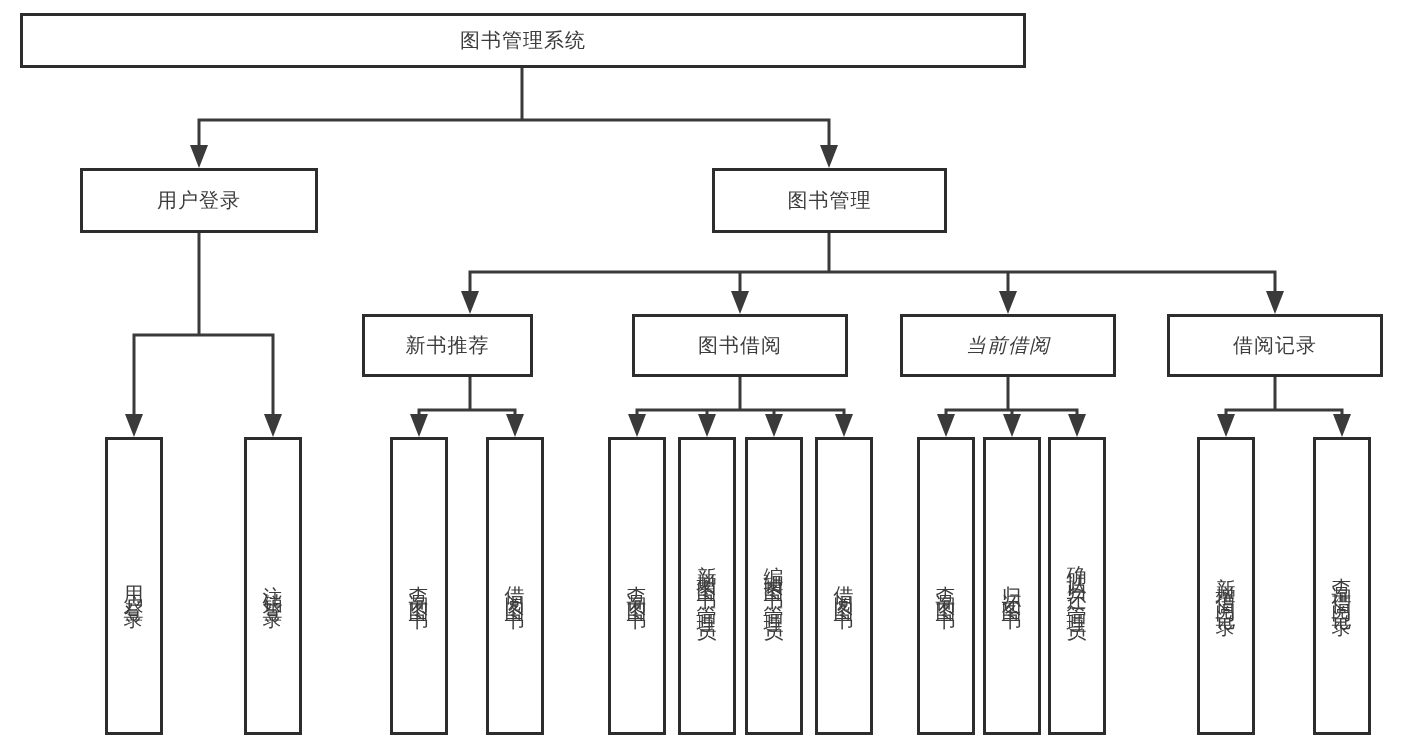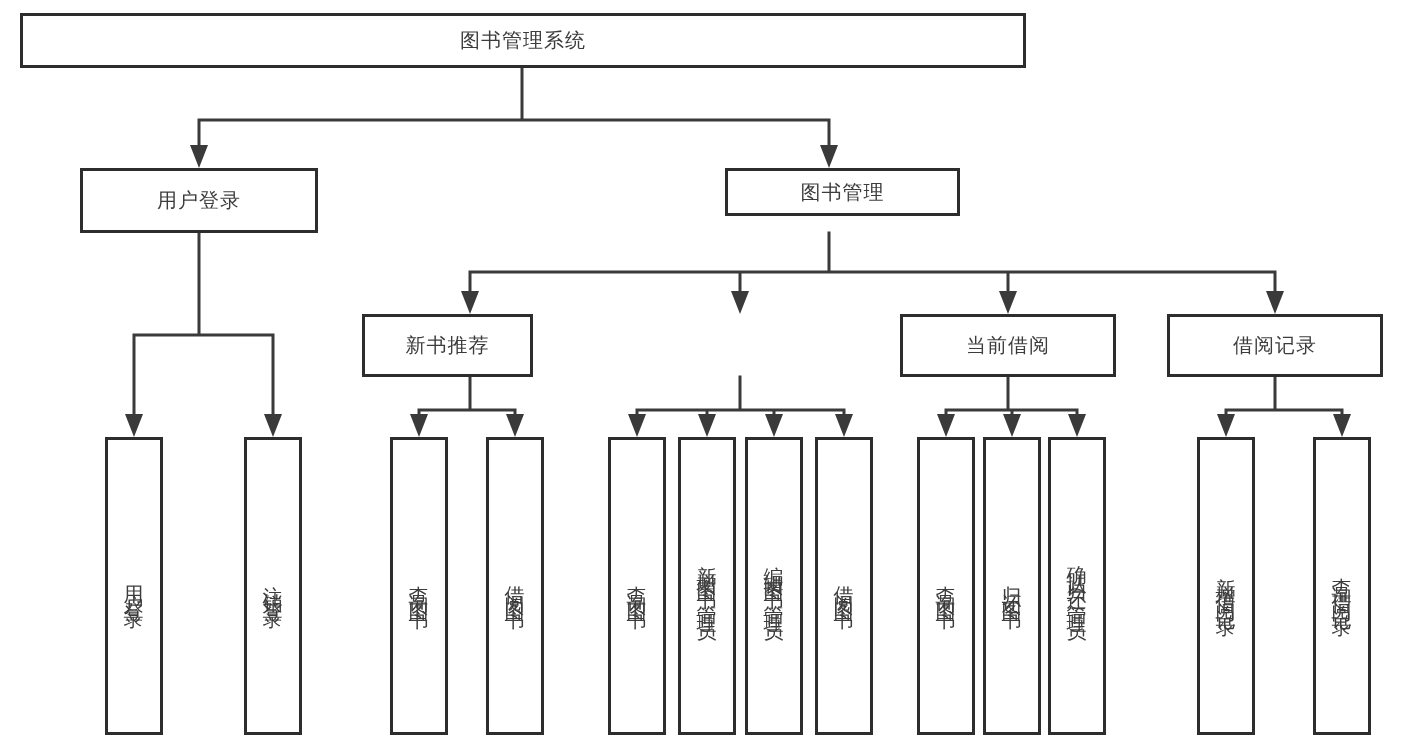--- a/index.html
+++ b/index.html
@@ -117,28 +117,31 @@
       M1333 414h18l-9 23z"></path>
   </svg>
 
   <div class="node" style="left:20px; top:13px; width:1006px; height:55px;">
     <span class="lbl">图书管理系统</span>
   </div>
 
   <div class="node" style="left:80px; top:168px; width:238px; height:65px;">
     <span class="lbl">用户登录</span>
   </div>
-  <div class="node" style="left:712px; top:168px; width:235px; height:48px;margin-left:13px;">
+  <div class="node" style="left:712px; top:168px; width:235px; height:65px;">
     <span class="lbl">图书管理</span>
   </div>
 
   <div class="node" style="left:362px; top:314px; width:171px; height:63px;">
     <span class="lbl">新书推荐</span>
   </div>
-  <div class="node" style="left:900px; top:314px; width:216px; height:63px;">
+  <div class="node" style="left:632px; top:314px; width:216px; height:63px;">
+    <span class="lbl">图书借阅</span>
+  </div>
+  <div class="node" style="left:900px; top:314px; width:216px; height:63px;font-style:italic;">
     <span class="lbl">当前借阅</span>
   </div>
   <div class="node" style="left:1167px; top:314px; width:216px; height:63px;">
     <span class="lbl">借阅记录</span>
   </div>
 
   <div class="node leaf" style="left:105px;">
     <span class="lbl">用户登录</span>
   </div>
   <div class="node leaf" style="left:244px;">

